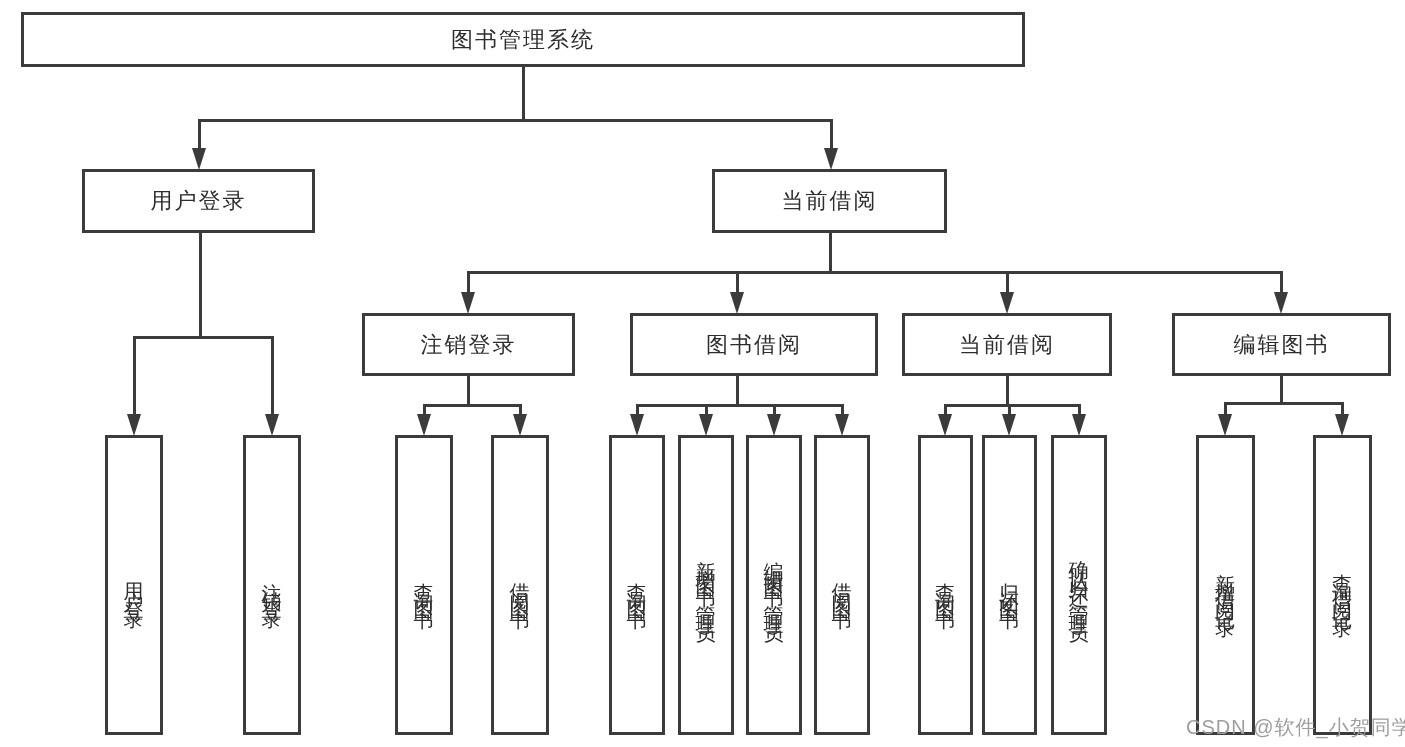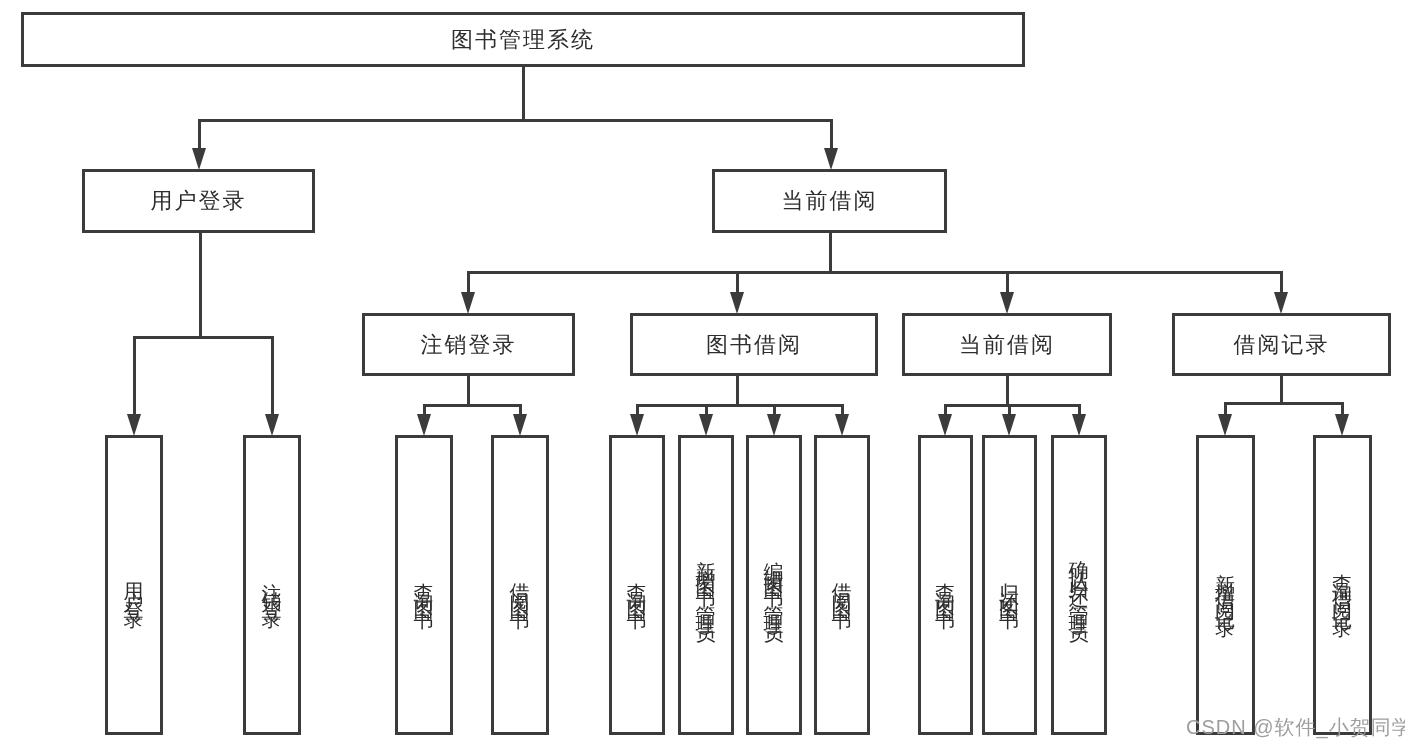--- a/index.html
+++ b/index.html
@@ -130,21 +130,21 @@
       <div class="node h" style="left: 362px; top: 313px; width: 213px; height: 63px;">
         <span class="label">注销登录</span>
       </div>
       <div class="node h" style="left: 630px; top: 313px; width: 248px; height: 63px;">
         <span class="label">图书借阅</span>
       </div>
       <div class="node h" style="left: 902px; top: 313px; width: 210px; height: 63px;">
         <span class="label">当前借阅</span>
       </div>
       <div class="node h" style="left: 1172px; top: 313px; width: 219px; height: 63px;">
-        <span class="label">借阅记录</span>
+        <span class="label">编辑图书</span>
       </div>
       <div class="node v" style="left: 105px; top: 435px; width: 58px; height: 300px;">
         <span class="label">用户登录</span>
       </div>
       <div class="node v" style="left: 243px; top: 435px; width: 58px; height: 300px;">
         <span class="label">注销登录</span>
       </div>
       <div class="node v" style="left: 395px; top: 435px; width: 58px; height: 300px;">
         <span class="label">查询图书</span>
       </div>

